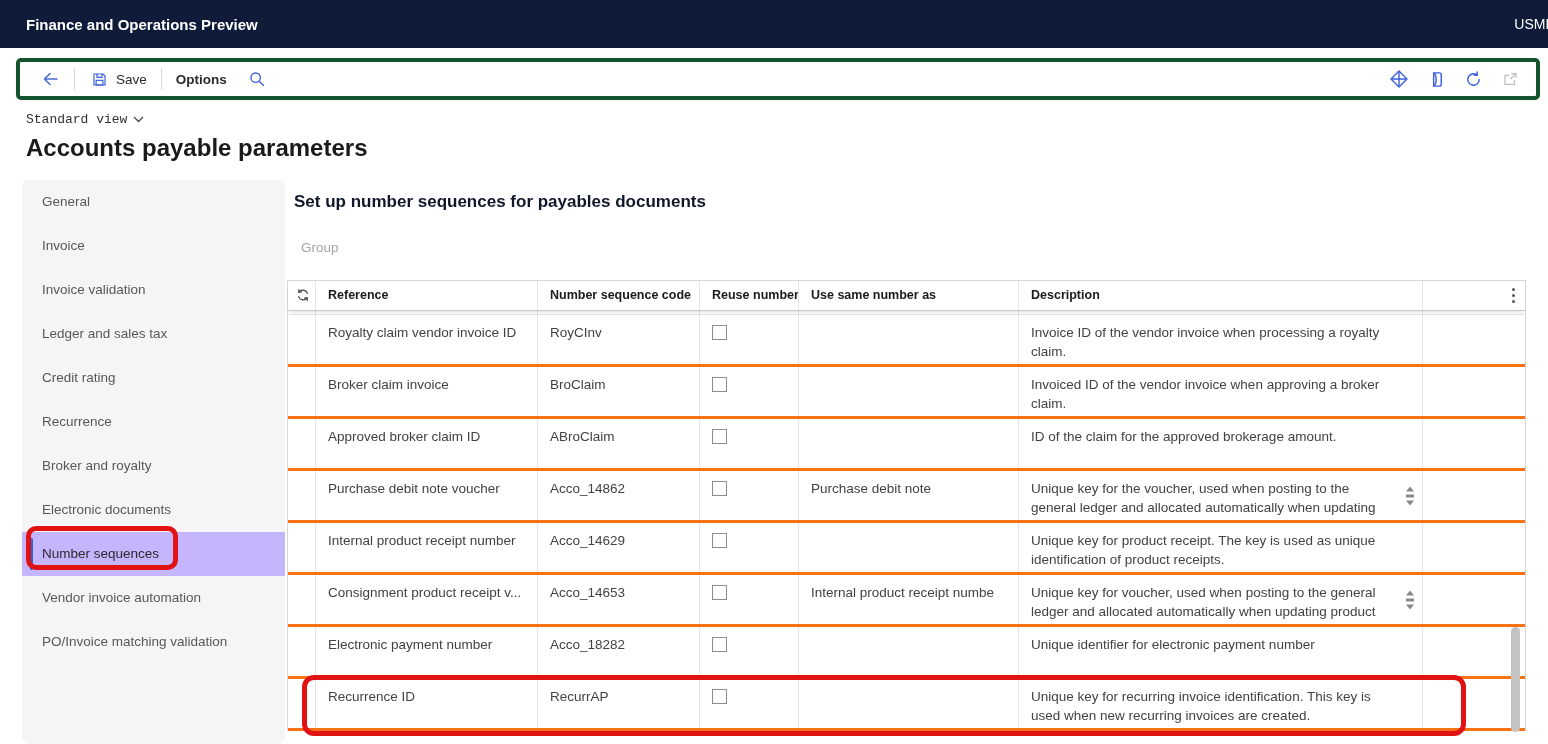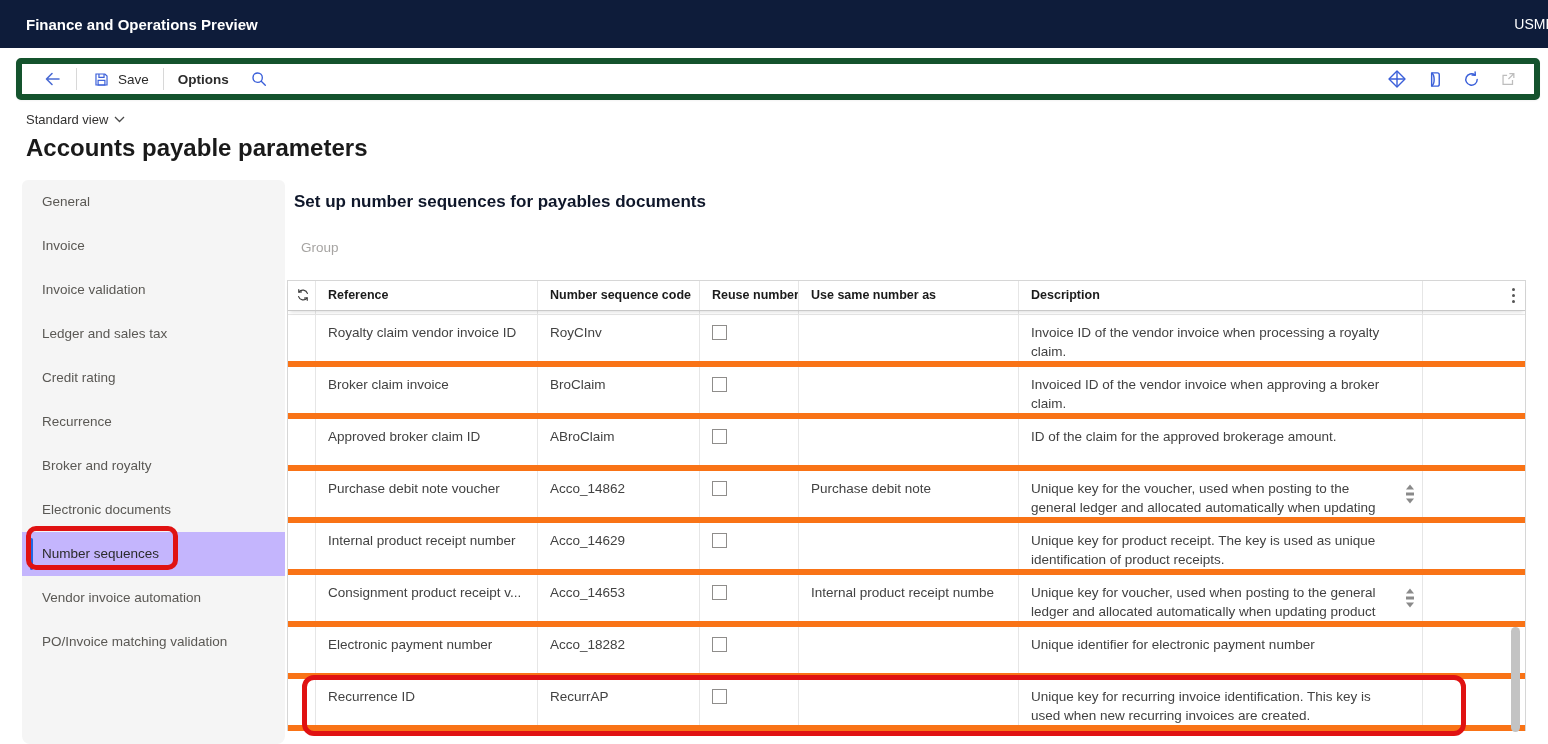--- a/index.html
+++ b/index.html
@@ -8,33 +8,33 @@
 
   
   .topbar { position:absolute; left:0; top:0; width:1548px; height:48px;
     background:#0e1c3a; display:flex; align-items:center; }
   .topbar-title { color:#fff; font-size:15px; font-weight:bold; padding-left:26px;text-align:center; }
   .topbar-company { position:absolute; right:-6px; top:0; height:48px; line-height:48px;
     color:#fff; font-size:14px; padding-right:0; }
 
   
   .toolbar { position:absolute; left:16px; top:58px; width:1524px; height:42px;
-    background:#fff; border:6px solid #14532d; border-radius:5px;
+    background:#fff; border:4px solid #14532d; border-radius:5px;
     box-shadow:0 1px 2px rgba(0,0,0,.05); display:flex; align-items:center; padding:0 10px; }
   .tb-btn { display:flex; align-items:center; gap:7px; height:30px; padding:0 10px;
     font-size:13.5px; color:#2b2b2b; cursor:pointer; }
   .tb-btn.strong { font-weight:600; }
   .tb-sep { width:1px; height:22px; background:#d8d8d8; margin:0 4px; }
   .tb-spacer { flex:1; }
   .tb-icon { width:20px; height:20px; display:flex; align-items:center; justify-content:center; }
   .tb-right { display:flex; align-items:center; gap:17px; padding-right:6px; }
 
   
   .viewbar { position:absolute; left:26px; top:112px; display:flex; align-items:center; gap:6px;
-    font-size:13px; color:#323130; cursor:pointer; }
+    font-size:13px; color:#323130; cursor:pointer;font-family:Liberation Mono, monospace; }
   .page-title { position:absolute; left:26px; top:134px; font-size:24px; font-weight:bold; color:#1a1a1a; }
 
   
   .sidebar { position:absolute; left:22px; top:180px; width:263px; height:564px;
     background:#f5f5f5; border-radius:6px 6px 8px 8px; padding-top:0; }
   .side-item { position:relative; height:44px; line-height:44px; padding-left:20px;
     font-size:13.5px; color:#5a5854; cursor:pointer; white-space:nowrap; }
   .side-item.selected { background:#c4b5fd; color:#2b2b2b; }
   .side-item.selected::before { content:""; position:absolute; left:8px; top:6px; bottom:6px;
     width:3px; background:#2266e3; border-radius:2px; }
@@ -56,21 +56,21 @@
   .c-fill { width:102px; position:relative; }
   .thead { height:30px; border-bottom:1px solid #c9c9c9; position:relative; z-index:2;
     box-shadow:0 3px 4px -2px rgba(0,0,0,.14); background:#fff; }
   .hcell { font-size:12.5px; font-weight:600; color:#1b1b1b; padding:7px 11px 0 12px;
     border-right:1px solid #e6e6e6; overflow:hidden; white-space:nowrap; }
   .hcell.c-sel { padding:6px 0 0 7px; }
   .hcell.c-fill { border-right:none; }
   .partial { height:4px; border-bottom:1px solid #e6e6e6; }
   .partial > div { border-right:1px solid #e6e6e6; }
   .partial > div:last-child { border-right:none; }
-  .trow { height:52px; border-bottom:6px solid #f97316; }
+  .trow { height:52px; border-bottom:3px solid #f97316; }
   .cell { font-size:13.5px; color:#424242; padding:8px 10px 0 12px;
     border-right:1px solid #e6e6e6; overflow:hidden; line-height:19px; }
   .cell.c-fill { border-right:none; }
   .cell.c-desc { padding-right:34px; }
   .checkbox { display:inline-block; width:15px; height:15px; border:1px solid #8f8d8b;
     background:#fff; margin-top:2px; cursor:pointer; }
 
   
   .spin { position:absolute; right:8px; top:50%; transform:translateY(-50%);
     display:flex; flex-direction:column; align-items:center; cursor:pointer; }

